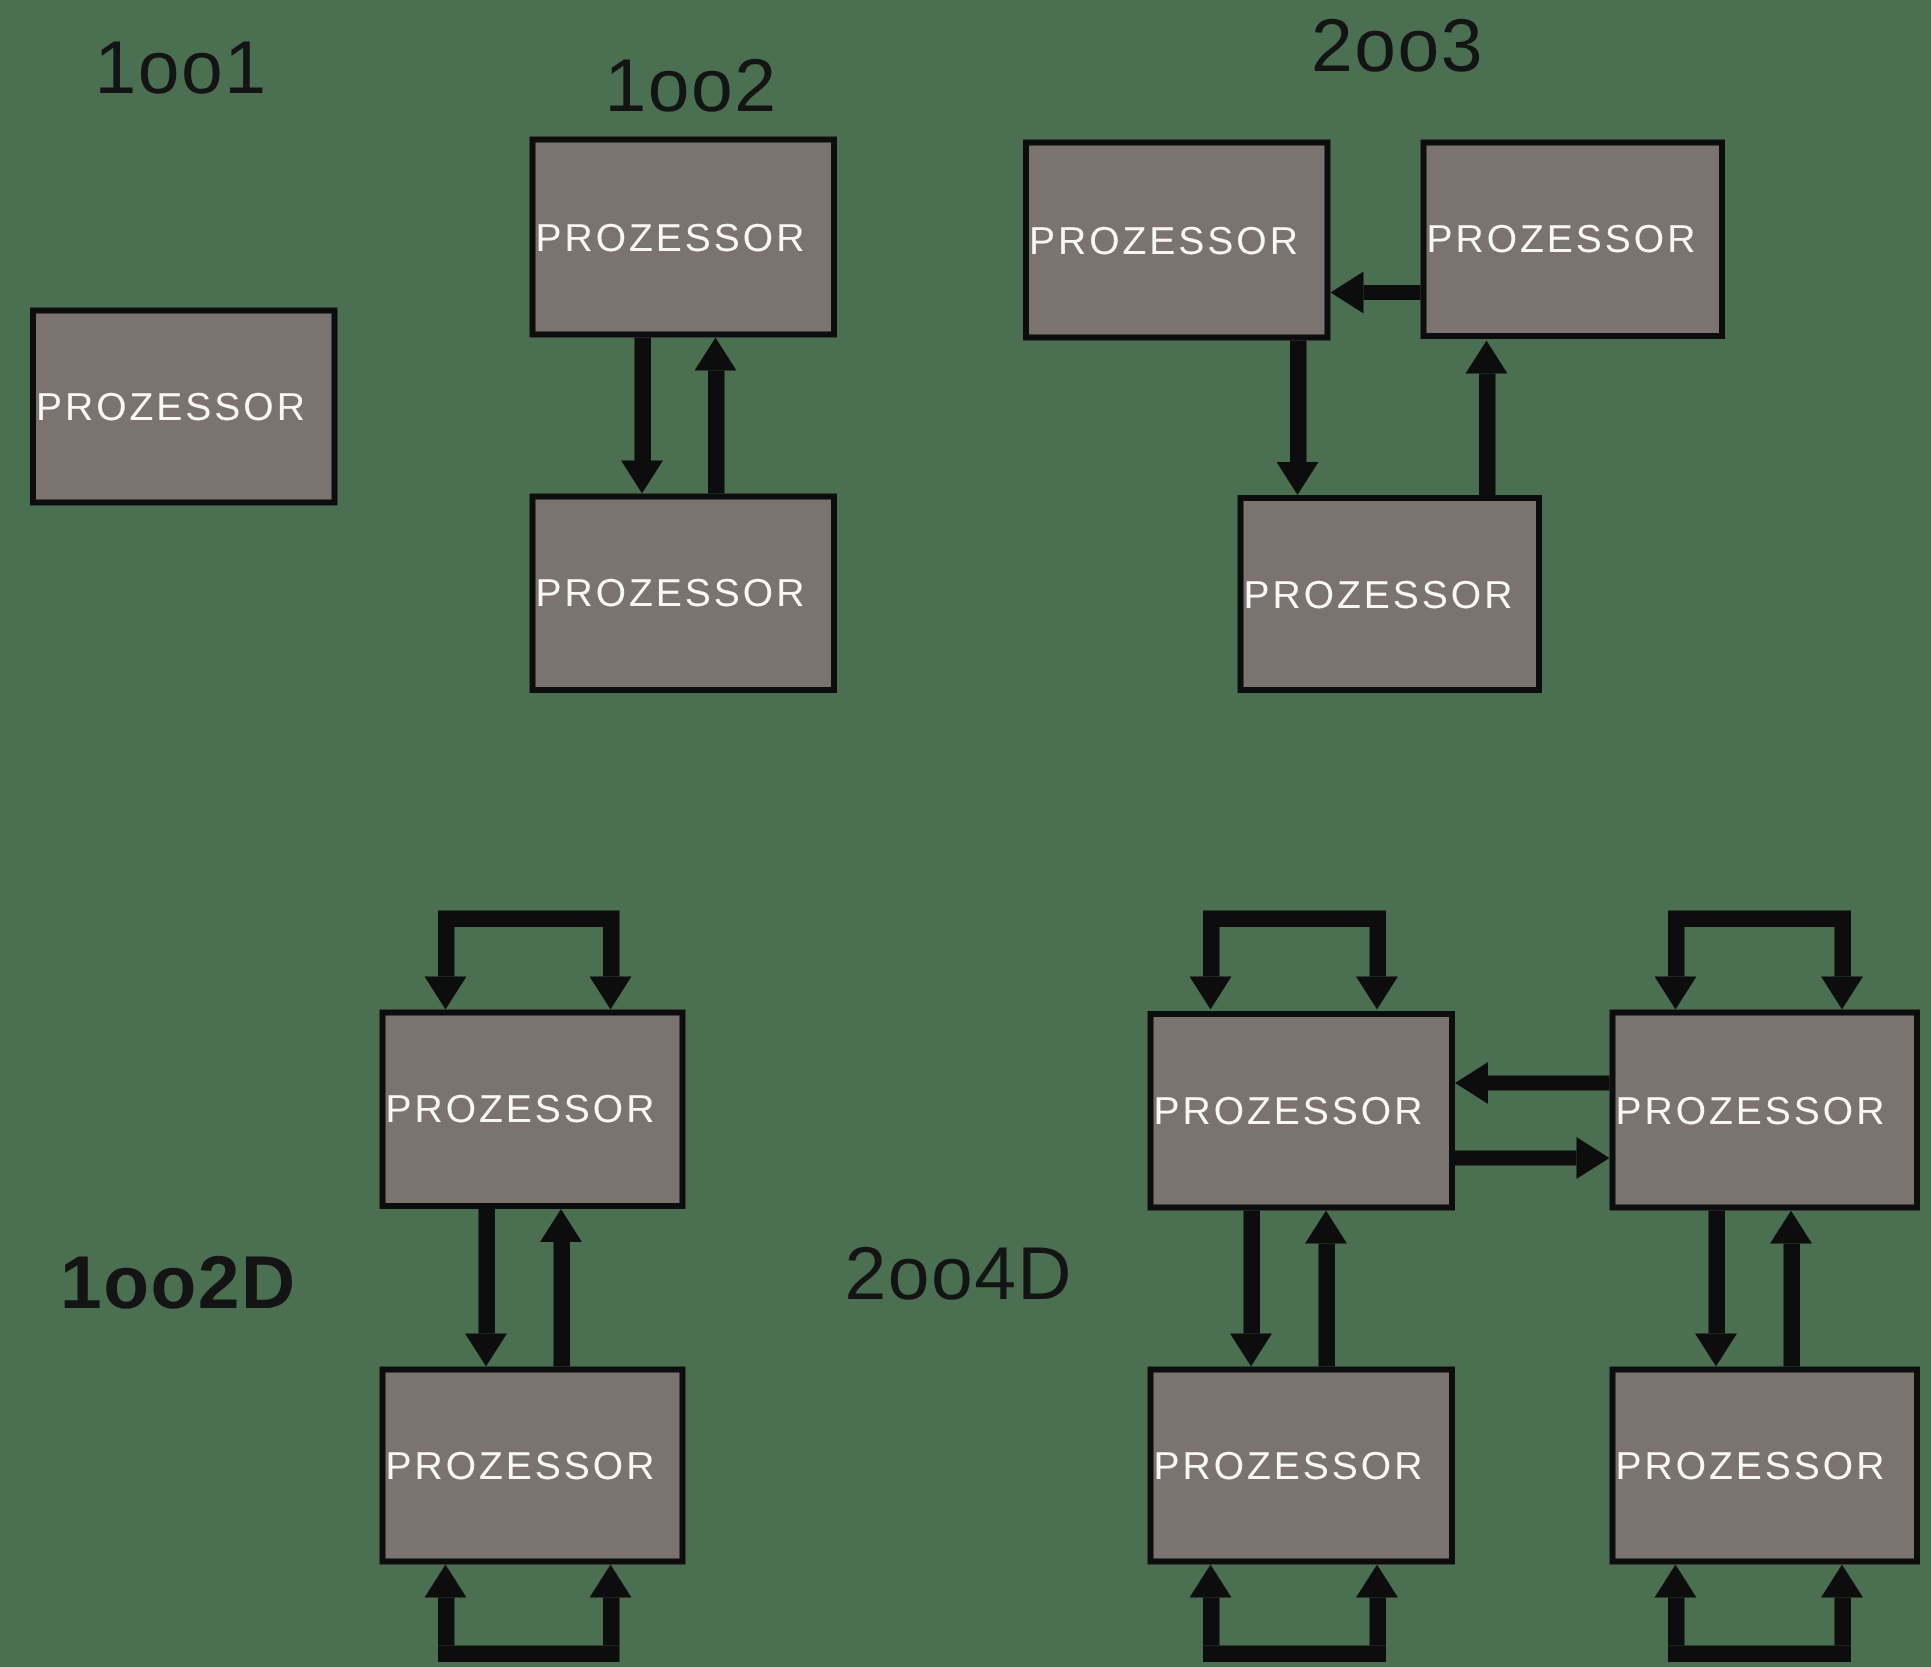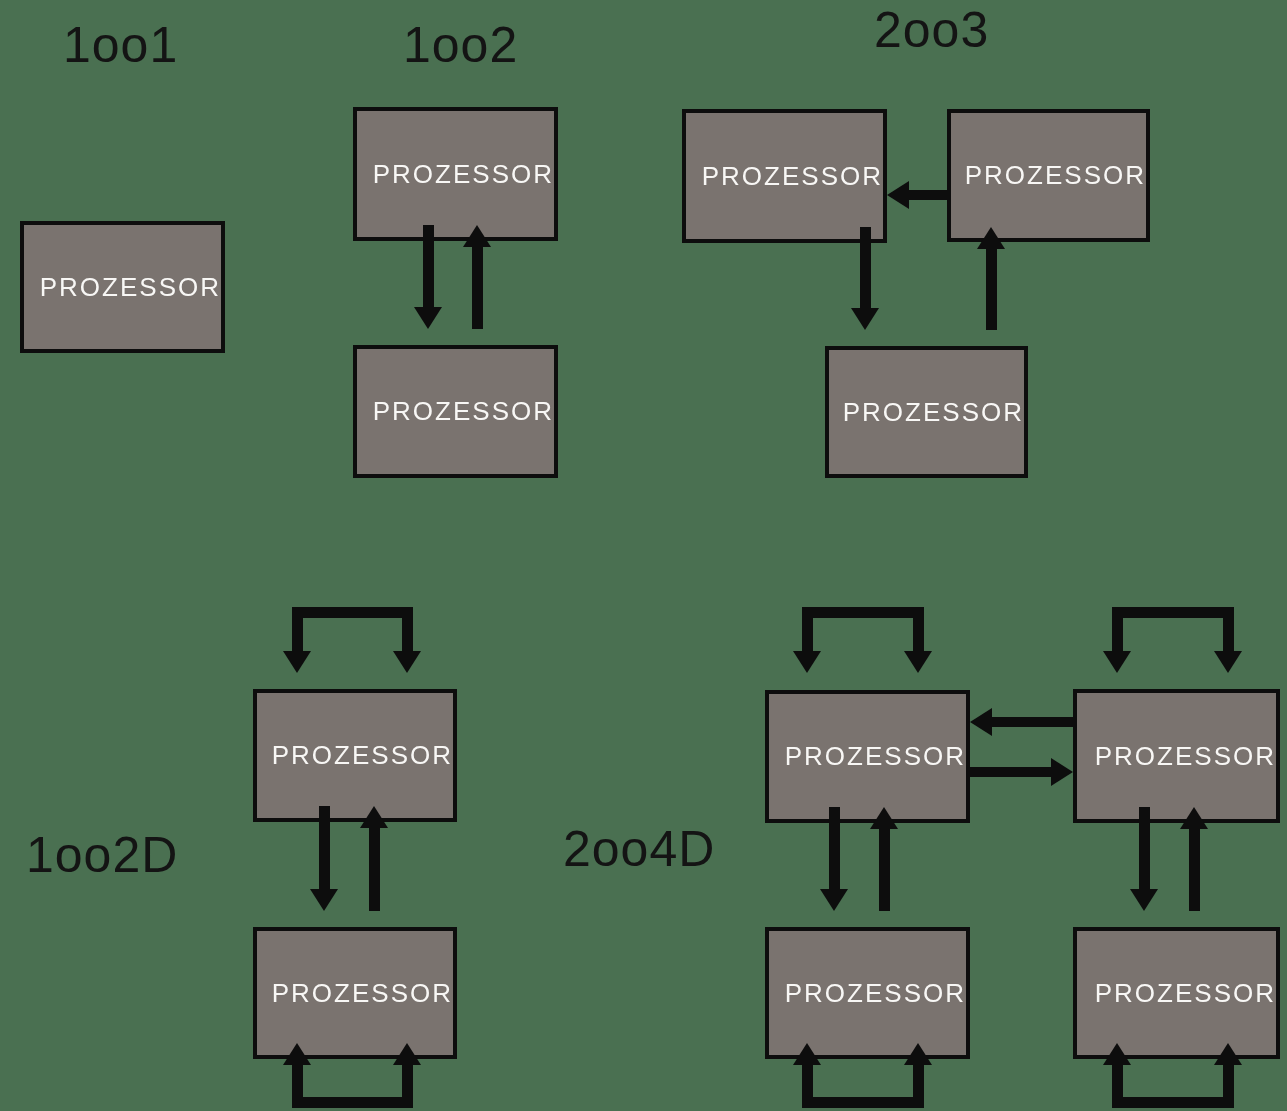--- a/index.html
+++ b/index.html
@@ -3,21 +3,21 @@
 <meta charset="utf-8">
 <style>
   :root{
     --background:#4a7051; --box-fill:#7a736f; --box-border:#0d0d0d;
     --box-text:#f8f7f5; --arrow:#0d0d0d; --label-text:#141414;
   }
   html,body{margin:0;padding:0;}
   body{background:var(--background);font-family:"Liberation Sans",sans-serif;}
   .canvas{position:relative;width:1287px;height:1111px;background:var(--background);overflow:hidden;}
   .pbox{position:absolute;box-sizing:border-box;background:var(--box-fill);
-        border:4px solid var(--box-border);display:flex;align-items:center;justify-content:flex-end;margin-top:16px;}
+        border:4px solid var(--box-border);display:flex;align-items:center;justify-content:flex-start;}
   .pbox span{color:var(--box-text);font-size:26px;font-weight:300;letter-spacing:2px;white-space:nowrap;}
   .dlabel{position:absolute;color:var(--label-text);font-size:50px;font-weight:400;letter-spacing:1px;line-height:1;}
   .arr{position:absolute;background:var(--arrow);}
   .tri{position:absolute;width:0;height:0;}
   .t-down{border-left:14px solid transparent;border-right:14px solid transparent;border-top:22px solid var(--arrow);}
   .t-up{border-left:14px solid transparent;border-right:14px solid transparent;border-bottom:22px solid var(--arrow);}
   .t-left{border-top:14px solid transparent;border-bottom:14px solid transparent;border-right:22px solid var(--arrow);}
   .t-right{border-top:14px solid transparent;border-bottom:14px solid transparent;border-left:22px solid var(--arrow);}
 </style>
 </head>
@@ -26,21 +26,21 @@
 <div class="canvas">
 
   <div>
     <div class="dlabel" style="left:63px;top:20px;">1oo1</div>
     <div class="pbox" style="left:20px;top:205px;width:205px;height:132px;">
       <span>PROZESSOR</span>
     </div>
   </div>
 
   <div>
-    <div class="dlabel" style="left:403px;top:20px;">1oo2</div>
+    <div class="dlabel" style="left:403px;top:32px;">1oo2</div>
     <div class="pbox" style="left:353px;top:91px;width:205px;height:134px;">
       <span>PROZESSOR</span>
     </div>
     <div class="pbox" style="left:353px;top:329px;width:205px;height:133px;">
       <span>PROZESSOR</span>
     </div>
 
     <div class="arr" style="left:423px;top:225px;width:11px;height:84px;"></div>
     <div class="tri t-down" style="left:414px;top:307px;"></div>
 
@@ -64,21 +64,21 @@
     <div class="arr" style="left:909px;top:190px;width:38px;height:10px;"></div>
 
     <div class="arr" style="left:860px;top:227px;width:11px;height:81px;"></div>
     <div class="tri t-down" style="left:851px;top:308px;"></div>
 
     <div class="tri t-up" style="left:977px;top:227px;"></div>
     <div class="arr" style="left:986px;top:249px;width:11px;height:81px;"></div>
   </div>
 
   <div>
-    <div class="dlabel" style="left:26px;top:830px;">1oo2D</div>
+    <div class="dlabel" style="left:40px;top:830px;font-weight:bold;">1oo2D</div>
     <div class="pbox" style="left:253px;top:673px;width:204px;height:133px;">
       <span>PROZESSOR</span>
     </div>
     <div class="pbox" style="left:253px;top:911px;width:204px;height:132px;">
       <span>PROZESSOR</span>
     </div>
 
     <div class="arr" style="left:292px;top:607px;width:121px;height:11px;"></div>
     <div class="arr" style="left:292px;top:618px;width:11px;height:33px;"></div>
     <div class="arr" style="left:402px;top:618px;width:11px;height:33px;"></div>

